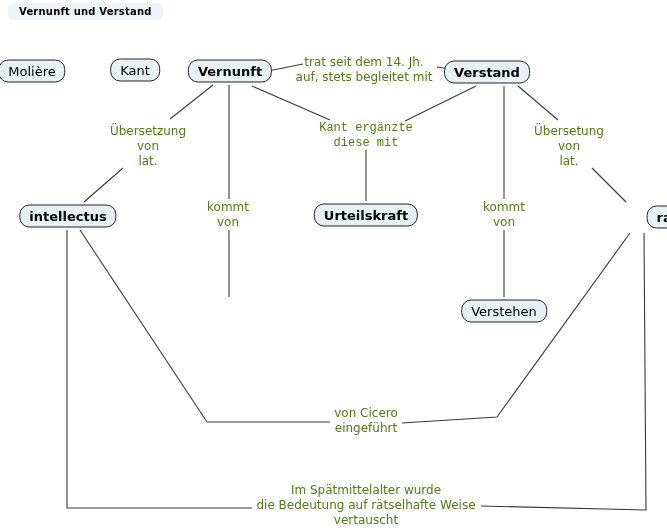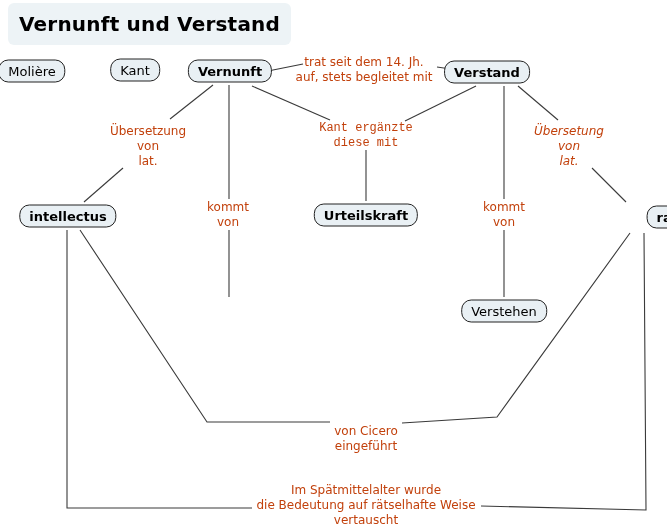--- a/index.html
+++ b/index.html
@@ -9,36 +9,36 @@
     background:#ffffff;
     font-family:"DejaVu Sans","Liberation Sans",sans-serif;
     overflow:hidden;
     color:#000;
   }
   svg.edges{position:absolute;left:0;top:0;width:667px;height:528px;}
   svg.edges polyline{fill:none;stroke:#3a3a3a;stroke-width:1.1;}
   .title{
     position:absolute;left:8px;top:3px;
     background:#edf3f6;border-radius:6px;
-    padding:9px 11px;
-    font-size:20px;font-weight:bold;letter-spacing:.2px;
+    padding:3px 11px;
+    font-size:10px;font-weight:bold;letter-spacing:.2px;
     white-space:nowrap;
     text-align:center;
   }
   .node{
     position:absolute;transform:translate(-50%,-50%);
     background:#e9f0f4;border:1.6px solid #222;border-radius:10px;
     padding:3px 9px;font-size:13px;white-space:nowrap;
     box-sizing:border-box;
   }
   .node.bold{font-weight:bold;}
   .lbl{
     position:absolute;transform:translate(-50%,-50%);
     text-align:center;font-size:12px;line-height:15px;
-    white-space:pre-line;color:#c2410c;
+    white-space:pre-line;color:#4d7c0f;
   }
 </style>
 </head>
 <body>
 
 <div class="canvas">
 
   <svg class="edges" viewBox="0 0 667 528">
     <polyline points="268,71 303,64"></polyline>
     <polyline points="437,67 464,71"></polyline>
@@ -70,26 +70,26 @@
   <div class="node bold" style="left:674px;top:217px;">ratio</div>
   <div class="node" style="left:504px;top:311px;">Verstehen</div>
 
   <div class="lbl" style="left:364px;top:70px;">trat seit dem 14. Jh.
 auf, stets begleitet mit</div>
   <div class="lbl" style="left:148px;top:146px;">Übersetzung
 von
 lat.</div>
   <div class="lbl" style="left:366px;top:136px;font-family:Liberation Mono, monospace;">Kant ergänzte
 diese mit</div>
-  <div class="lbl" style="left:569px;top:146px;font-style:italic;">Übersetung
+  <div class="lbl" style="left:569px;top:146px;">Übersetung
 von
 lat.</div>
   <div class="lbl" style="left:228px;top:215px;">kommt
 von</div>
   <div class="lbl" style="left:504px;top:215px;">kommt
 von</div>
-  <div class="lbl" style="left:366px;top:421px;margin-top:18px;">von Cicero
+  <div class="lbl" style="left:366px;top:421px;">von Cicero
 eingeführt</div>
   <div class="lbl" style="left:366px;top:505px;">Im Spätmittelalter wurde
 die Bedeutung auf rätselhafte Weise
 vertauscht</div>
 
 </div>
 
 </body></html>

